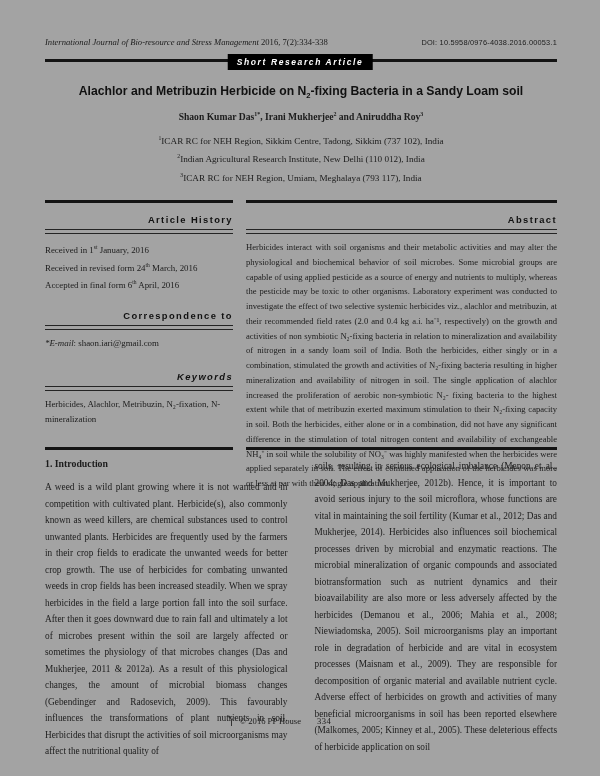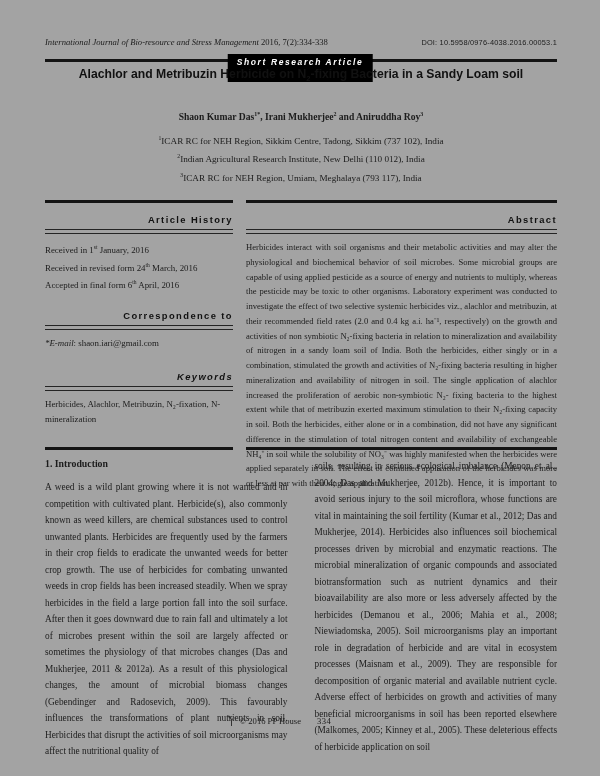--- a/index.html
+++ b/index.html
@@ -11,25 +11,25 @@
   .header-row{position:absolute;top:37px;left:45px;width:512px;display:flex;justify-content:space-between;align-items:baseline;}
   .journal-line{font-size:8.6px;white-space:nowrap;}
   .journal-name{font-style:italic;}
   .journal-issue{font-style:normal;}
   .doi{font-family:"Liberation Sans",sans-serif;font-size:7.4px;letter-spacing:.2px;}
   .top-rule{position:absolute;top:59px;left:45px;width:512px;height:3px;background:#141414;}
   .badge{
     position:absolute;top:54px;left:50%;transform:translateX(-50%);
     background:#000;color:#fff;font-family:"Liberation Sans",sans-serif;
     font-style:italic;font-weight:bold;font-size:8.5px;letter-spacing:1.6px;
-    padding:3px 9px 15px 9px;white-space:nowrap;
+    padding:3px 9px 3px 9px;white-space:nowrap;
   }
   
   .title{
-    position:absolute;top:67px;left:45px;width:512px;text-align:center;
+    position:absolute;top:84px;left:45px;width:512px;text-align:center;
     font-family:"Liberation Sans",sans-serif;font-weight:bold;font-size:12.2px;color:#111;
   }
   .title .sub{vertical-align:sub;font-size:.62em;}
   .authors{position:absolute;top:111px;left:45px;width:512px;text-align:center;font-weight:bold;font-size:9.6px;}
   .sup{vertical-align:super;font-size:.62em;}
   .affils{position:absolute;top:131px;left:45px;width:512px;text-align:center;font-size:9.2px;line-height:15.2px;}
   
   .cols{position:absolute;top:200px;left:45px;width:512px;display:flex;}
   .col{box-sizing:border-box;border-top:3px solid #141414;border-bottom:3px solid #141414;height:250px;}
   .col-left{width:188px;margin-right:13px;}

